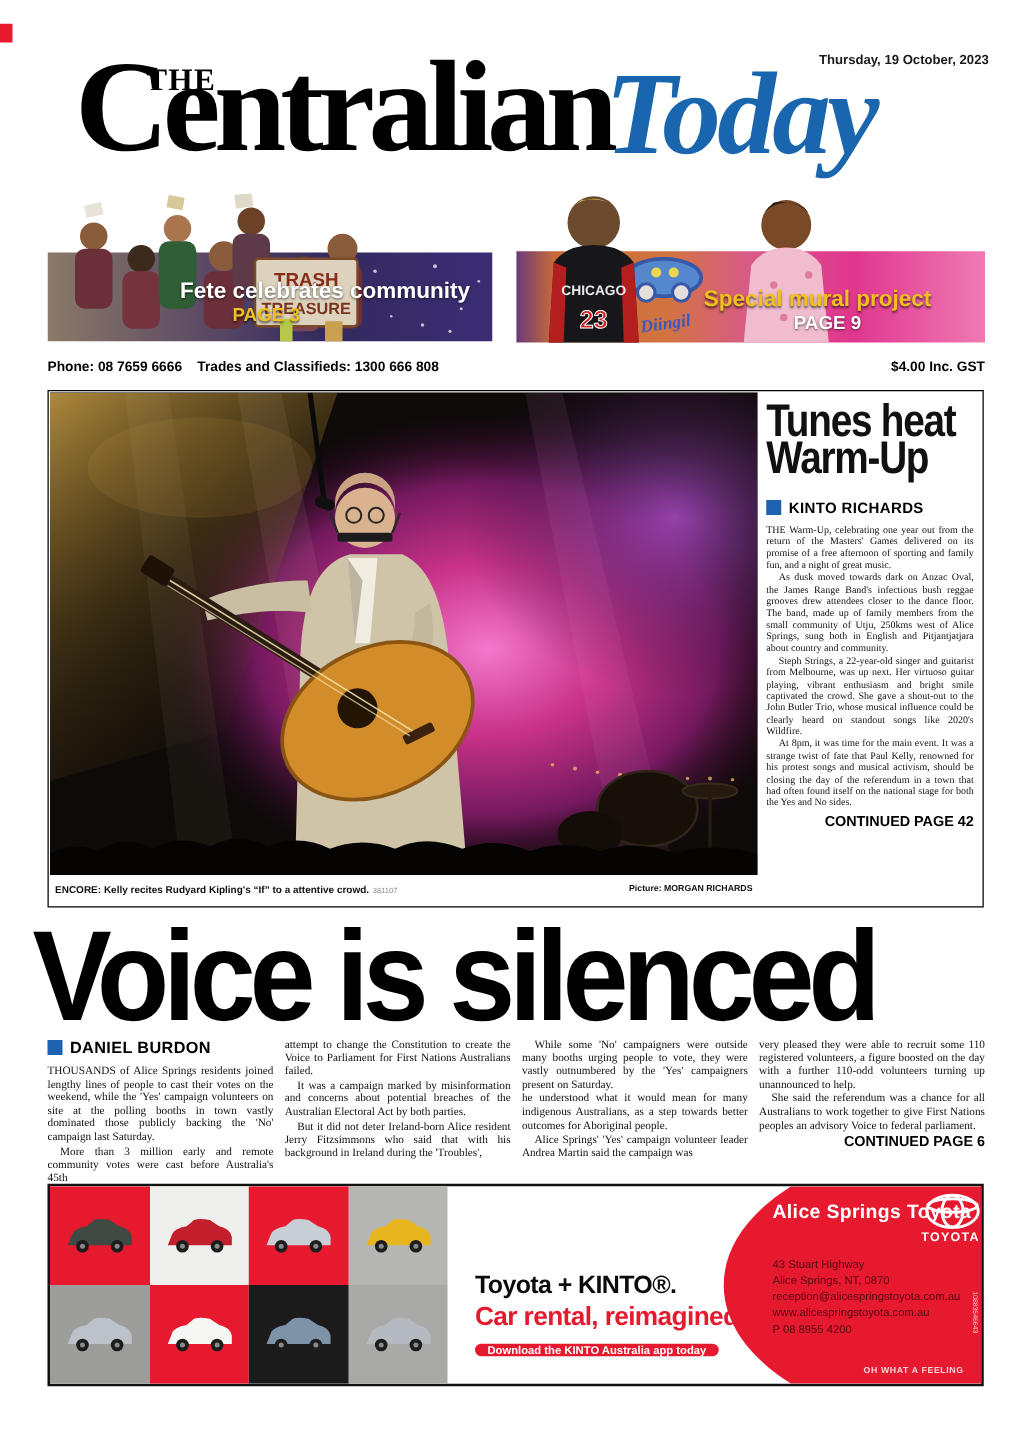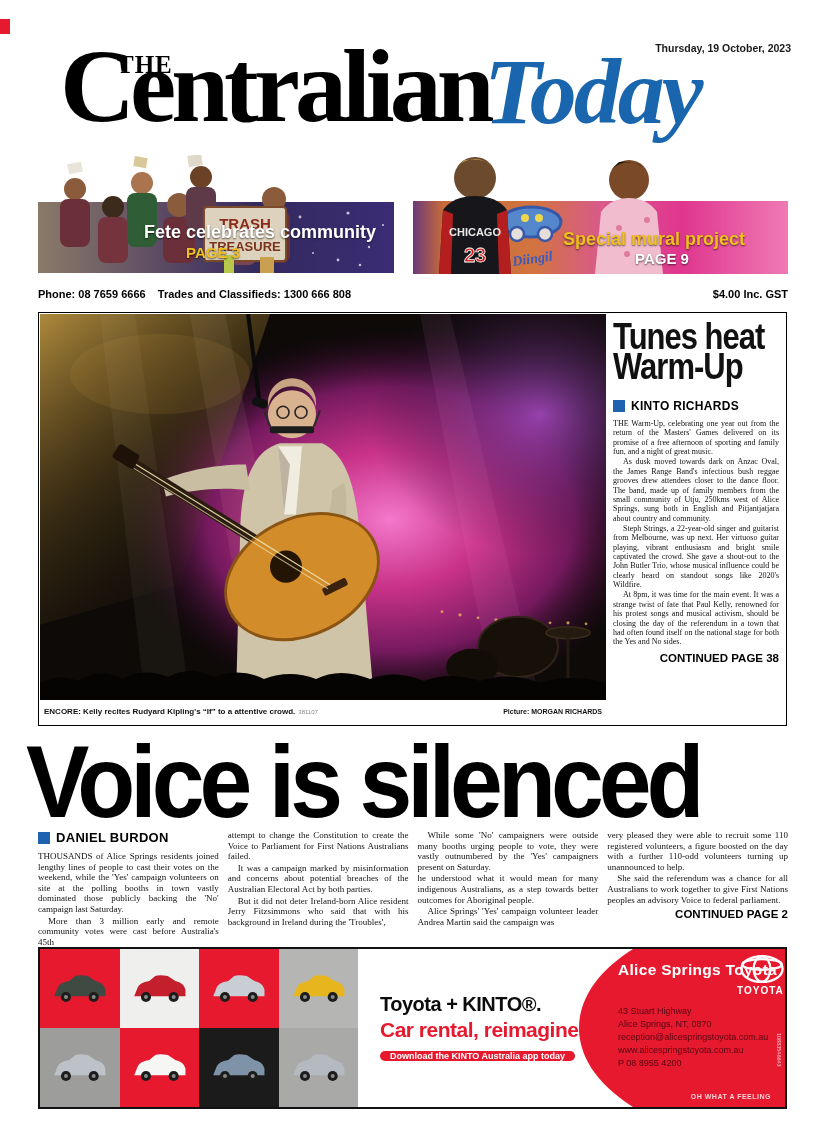--- a/index.html
+++ b/index.html
@@ -71,21 +71,21 @@
   .continued2{text-align:right;font-weight:bold;font-size:11.5px;margin-top:3px;color:#000;}
 
   
   .ad-box{left:38px;top:947px;width:749px;height:162px;border:2px solid #111;box-sizing:border-box;
           background:#fff;overflow:hidden;}
   .ad-grid{position:absolute;left:0;top:0;width:318px;height:158px;display:grid;
            grid-template-columns:repeat(4,1fr);grid-template-rows:1fr 1fr;}
   .tile{display:flex;align-items:center;justify-content:center;}
   .tile svg{width:74%;height:auto;}
   .kinto{position:absolute;left:340px;top:44px;width:240px;}
-  .k1{font-size:20px;font-weight:bold;color:#0c0c0c;letter-spacing:-.5px;}
+  .k1{font-size:20px;font-weight:bold;color:#0c0c0c;letter-spacing:-.5px;margin-top:24px;}
   .k2{font-size:21px;font-weight:bold;color:#e6192e;letter-spacing:-.5px;margin-top:2px;}
   .k-btn{margin-top:9px;display:inline-block;background:#e6192e;color:#fff;font-size:9px;
          font-weight:bold;padding:0 10px;border-radius:9px;}
   .red-panel-svg{position:absolute;right:0;top:0;width:210px;height:158px;}
   .dealer-name{position:absolute;left:578px;top:12px;color:#fff;font-size:15.5px;font-weight:600;letter-spacing:.3px;}
   .toyota-logo{position:absolute;left:699px;top:4px;width:46px;height:32px;}
   .toyota-brand{position:absolute;left:697px;top:36px;color:#fff;font-size:10px;font-weight:bold;letter-spacing:1px;}
   .dealer-address{position:absolute;left:578px;top:56px;}
   .addr-line{font-size:9px;line-height:13px;color:rgba(60,4,14,.85);}
   .slogan{position:absolute;right:14px;bottom:7px;font-size:7px;font-weight:bold;
@@ -311,21 +311,21 @@
       <div class="byline">
         <span class="sq"></span>
         <span class="nm">KINTO RICHARDS</span>
       </div>
       <div>
           <p class="lead-p">THE Warm-Up, celebrating one year out from the return of the Masters' Games delivered on its promise of a free afternoon of sporting and family fun, and a night of great music.</p>
           <p class="lead-p ind">As dusk moved towards dark on Anzac Oval, the James Range Band's infectious bush reggae grooves drew attendees closer to the dance floor. The band, made up of family members from the small community of Utju, 250kms west of Alice Springs, sung both in English and Pitjantjatjara about country and community.</p>
           <p class="lead-p ind">Steph Strings, a 22-year-old singer and guitarist from Melbourne, was up next. Her virtuoso guitar playing, vibrant enthusiasm and bright smile captivated the crowd. She gave a shout-out to the John Butler Trio, whose musical influence could be clearly heard on standout songs like 2020's Wildfire.</p>
           <p class="lead-p ind">At 8pm, it was time for the main event. It was a strange twist of fate that Paul Kelly, renowned for his protest songs and musical activism, should be closing the day of the referendum in a town that had often found itself on the national stage for both the Yes and No sides.</p>
         </div>
-      <div class="continued1">CONTINUED PAGE 38</div>
+      <div class="continued1">CONTINUED PAGE 42</div>
     </div>
   </div>
 
   <div class="abs voice-head">Voice is silenced</div>
 
   <div class="abs cols">
     <div class="news-col">
       <div class="byline byline2">
         <span class="sq"></span>
         <span class="nm">DANIEL BURDON</span>
@@ -347,21 +347,21 @@
           <p class="col-p ind">While some 'No' campaigners were outside many booths urging people to vote, they were vastly outnumbered by the 'Yes' campaigners present on Saturday.</p>
           <p class="col-p">he understood what it would mean for many indigenous Australians, as a step towards better outcomes for Aboriginal people.</p>
           <p class="col-p ind">Alice Springs' 'Yes' campaign volunteer leader Andrea Martin said the campaign was</p>
         </div>
     </div>
     <div class="news-col">
       <div class="col-paras">
           <p class="col-p">very pleased they were able to recruit some 110 registered volunteers, a figure boosted on the day with a further 110-odd volunteers turning up unannounced to help.</p>
           <p class="col-p ind">She said the referendum was a chance for all Australians to work together to give First Nations peoples an advisory Voice to federal parliament.</p>
         </div>
-      <div class="continued2">CONTINUED PAGE 2</div>
+      <div class="continued2">CONTINUED PAGE 6</div>
     </div>
   </div>
 
   <div class="abs ad-box">
     <div class="ad-grid">
         <div class="tile" style="background: rgb(230, 25, 46);">
           <svg viewBox="0 0 70 42">
             <path d="M5,30 L9,20 Q11,14 23,12 L30,6 Q35,4 45,6 L54,12 Q64,14 66,22 L66,30 Z" fill="#3f4a42"></path>
             <circle cx="19" cy="31" r="6" fill="#1c1c1c"></circle>
             <circle cx="52" cy="31" r="6" fill="#1c1c1c"></circle>

